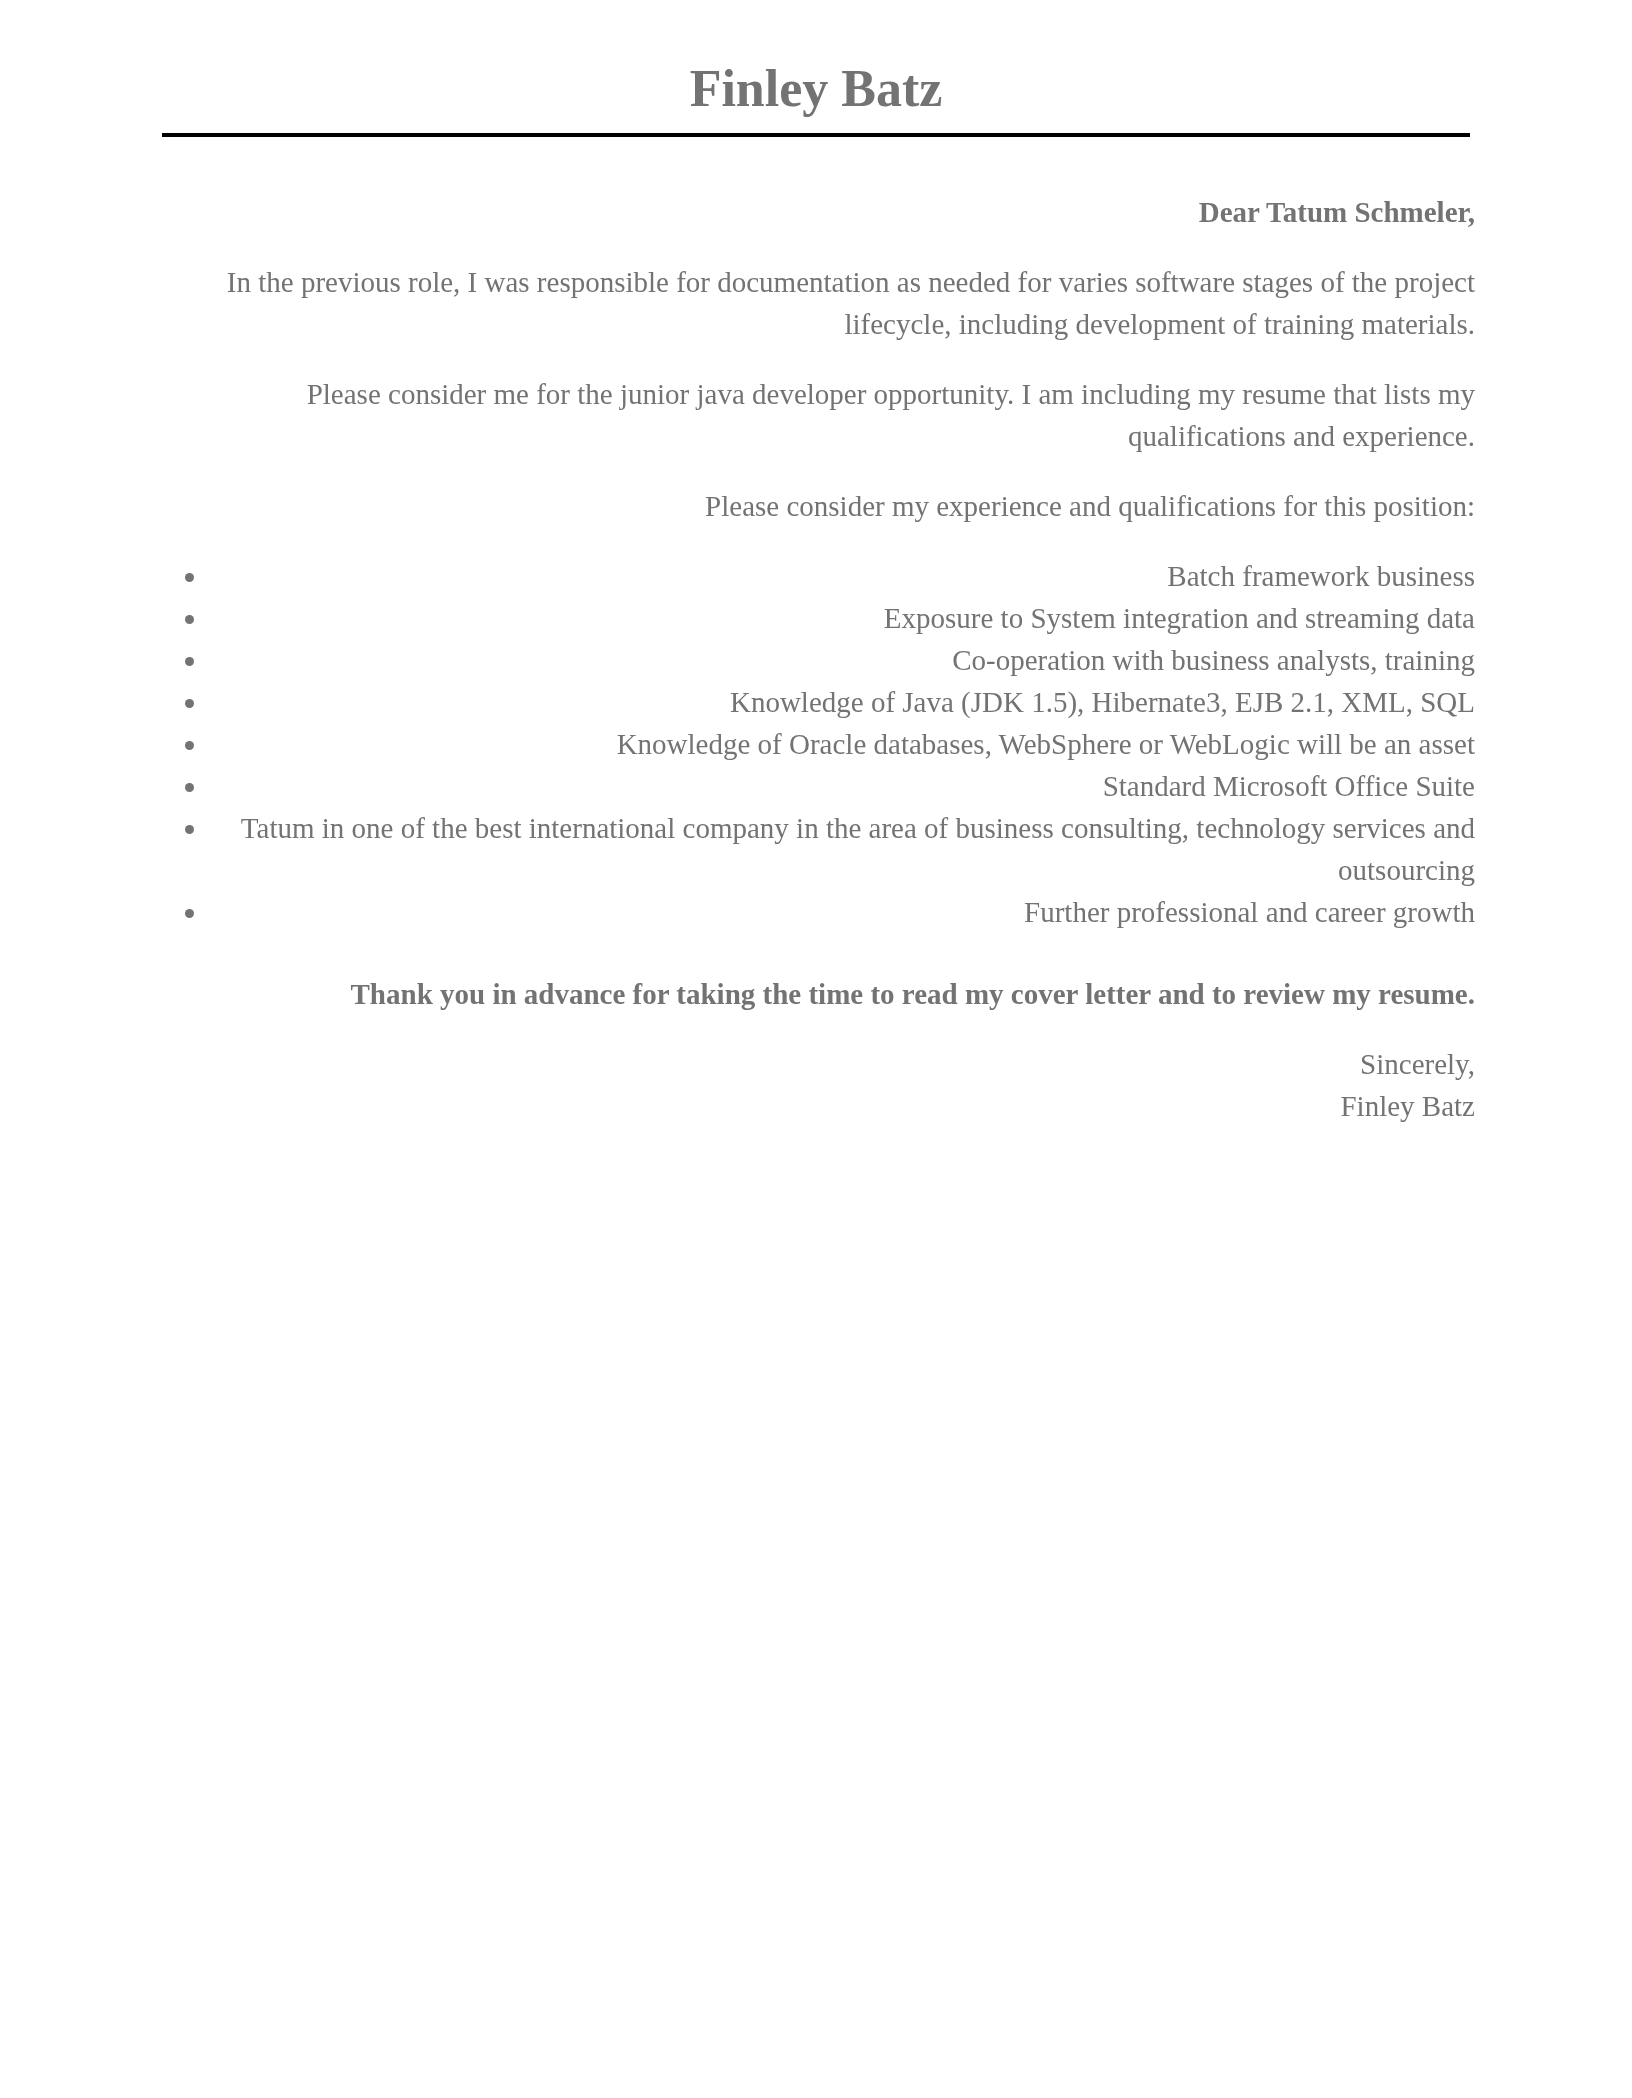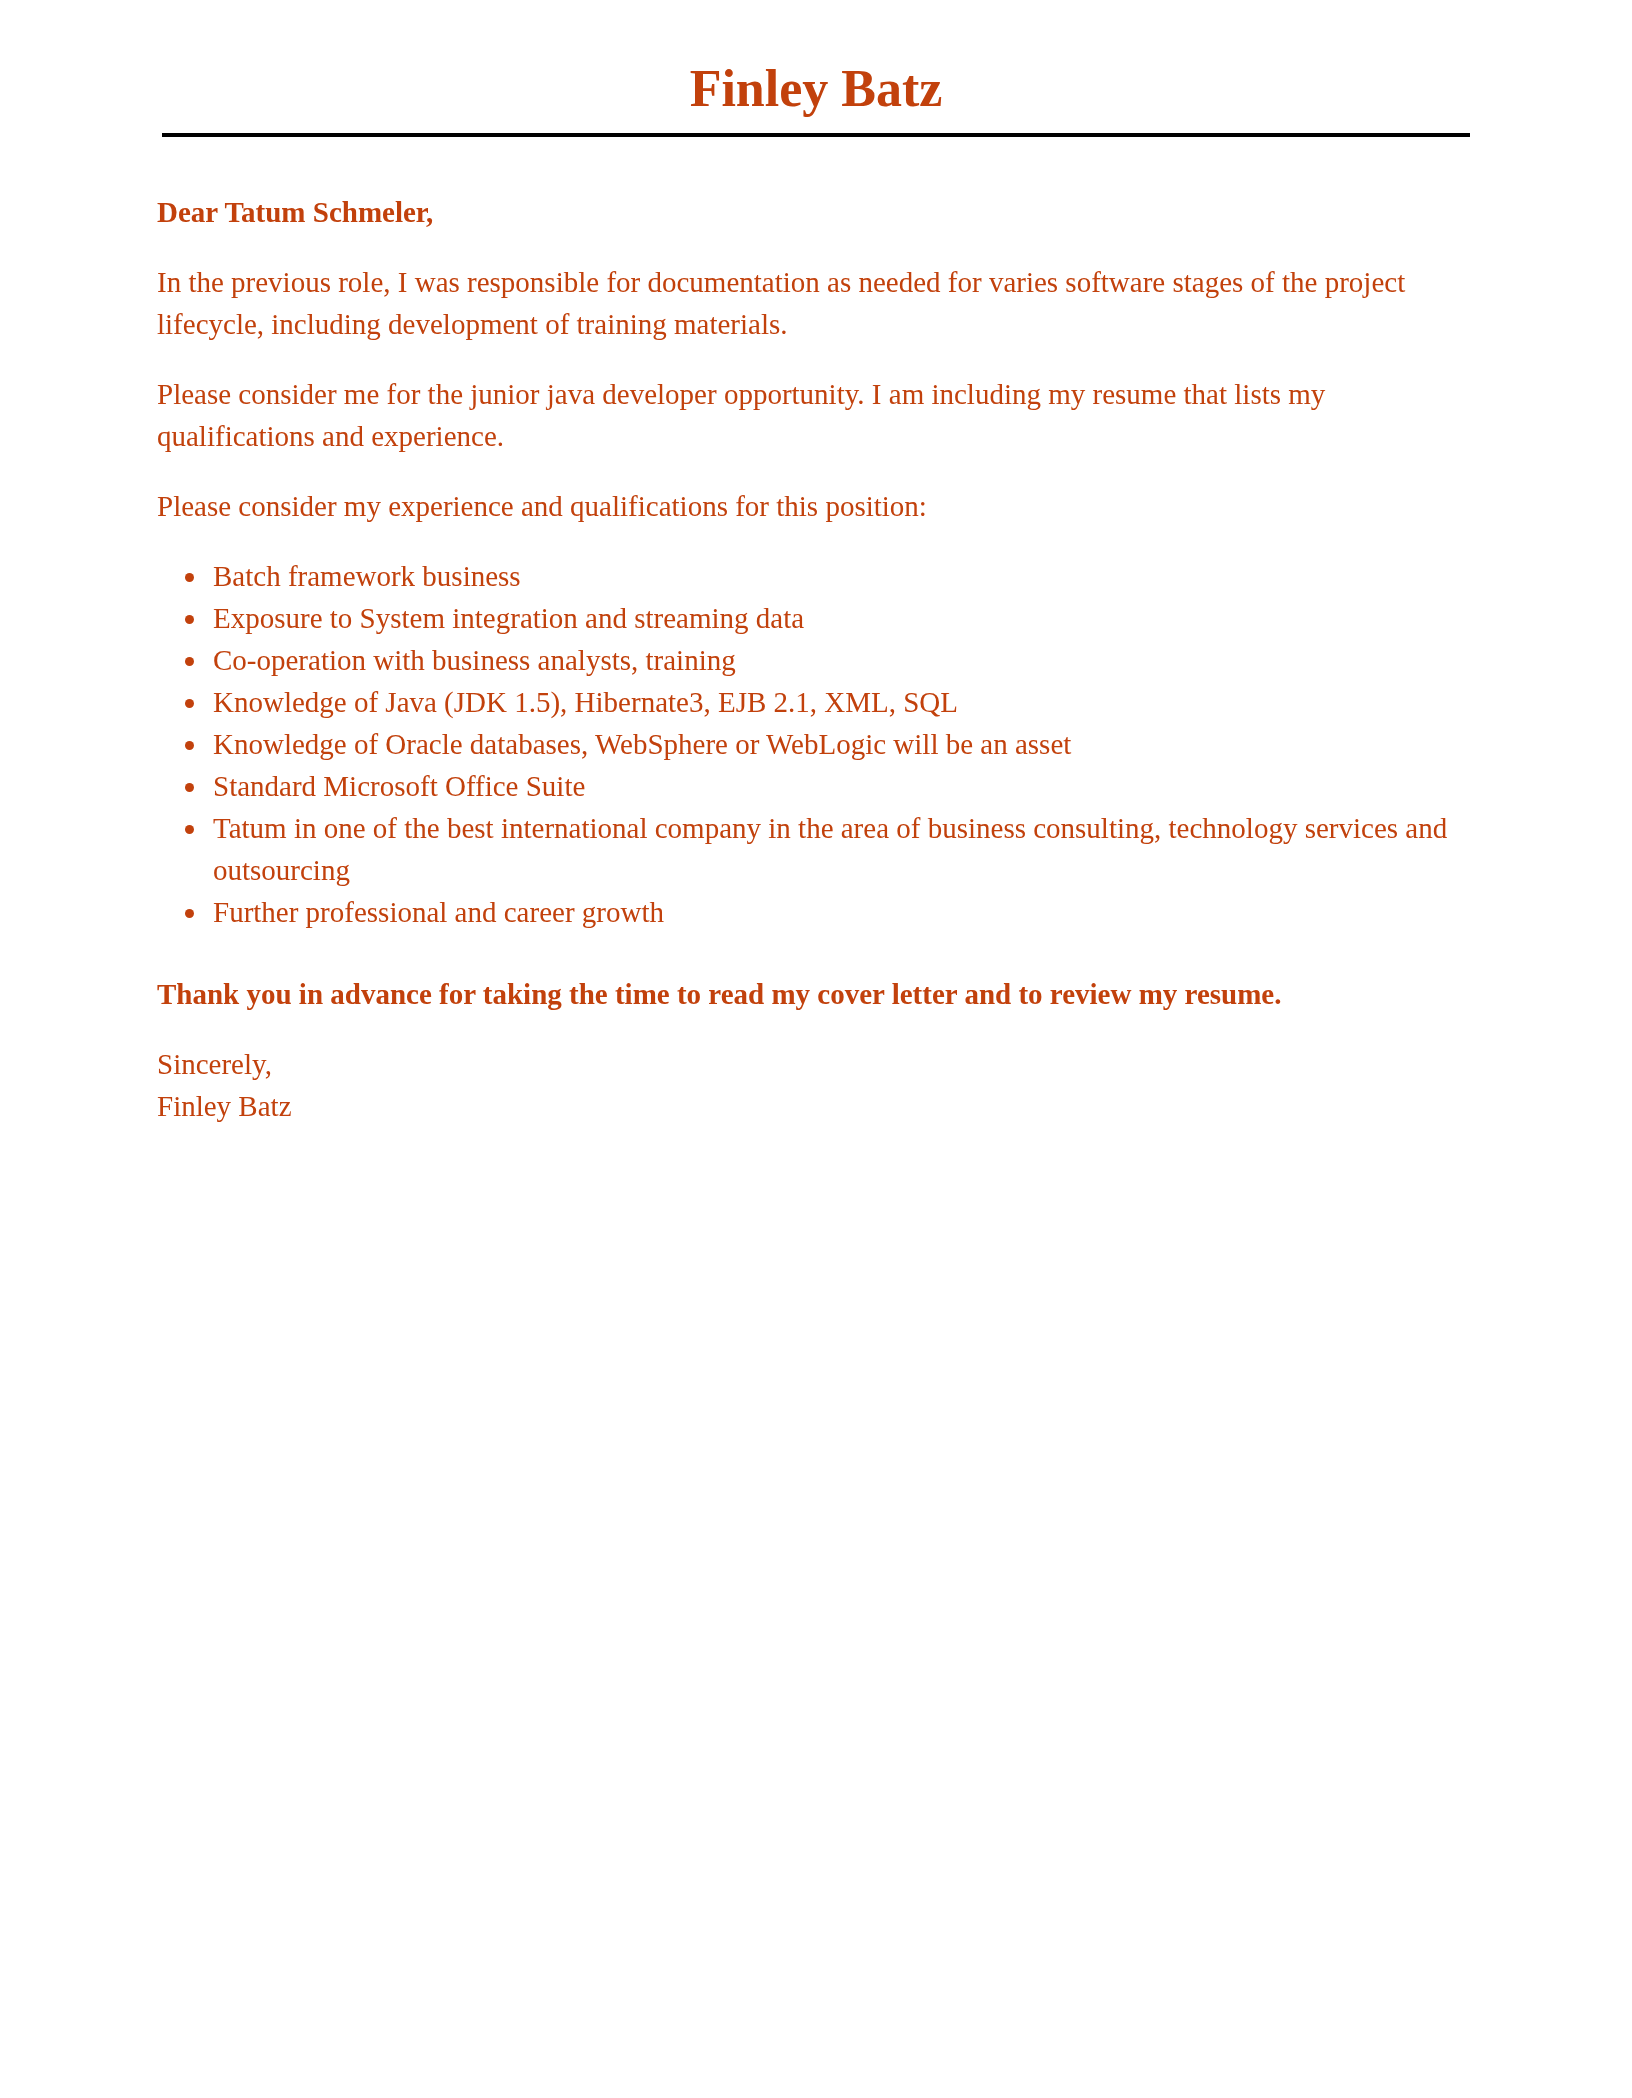--- a/index.html
+++ b/index.html
@@ -6,21 +6,21 @@
 
   html, body {
     background: #ffffff;
   }
 
   .page {
     position: relative;
     width: 1632px;
     height: 2098px;
     background: #ffffff;
-    color: #c2410c;
+    color: #737373;
     font-family: "Liberation Serif", "DejaVu Serif", serif;
     overflow: hidden;
   }
 
   .letter-header {
     text-align: center;
     padding-top: 56px;
   }
 
   .sender-name {
@@ -41,20 +41,21 @@
     margin: 12px auto 0 auto;
     border: none;
     border-top: 4px solid #000000;
     height: 0;
   }
 
   .letter-body {
     margin: 54px 157px 0 157px;
     font-size: 29px;
     line-height: 42px;
+    text-align: right;
   }
 
   .salutation {
     font-weight: bold;
     margin-bottom: 28px;
   }
 
   .paragraph {
     margin-bottom: 28px;
   }

